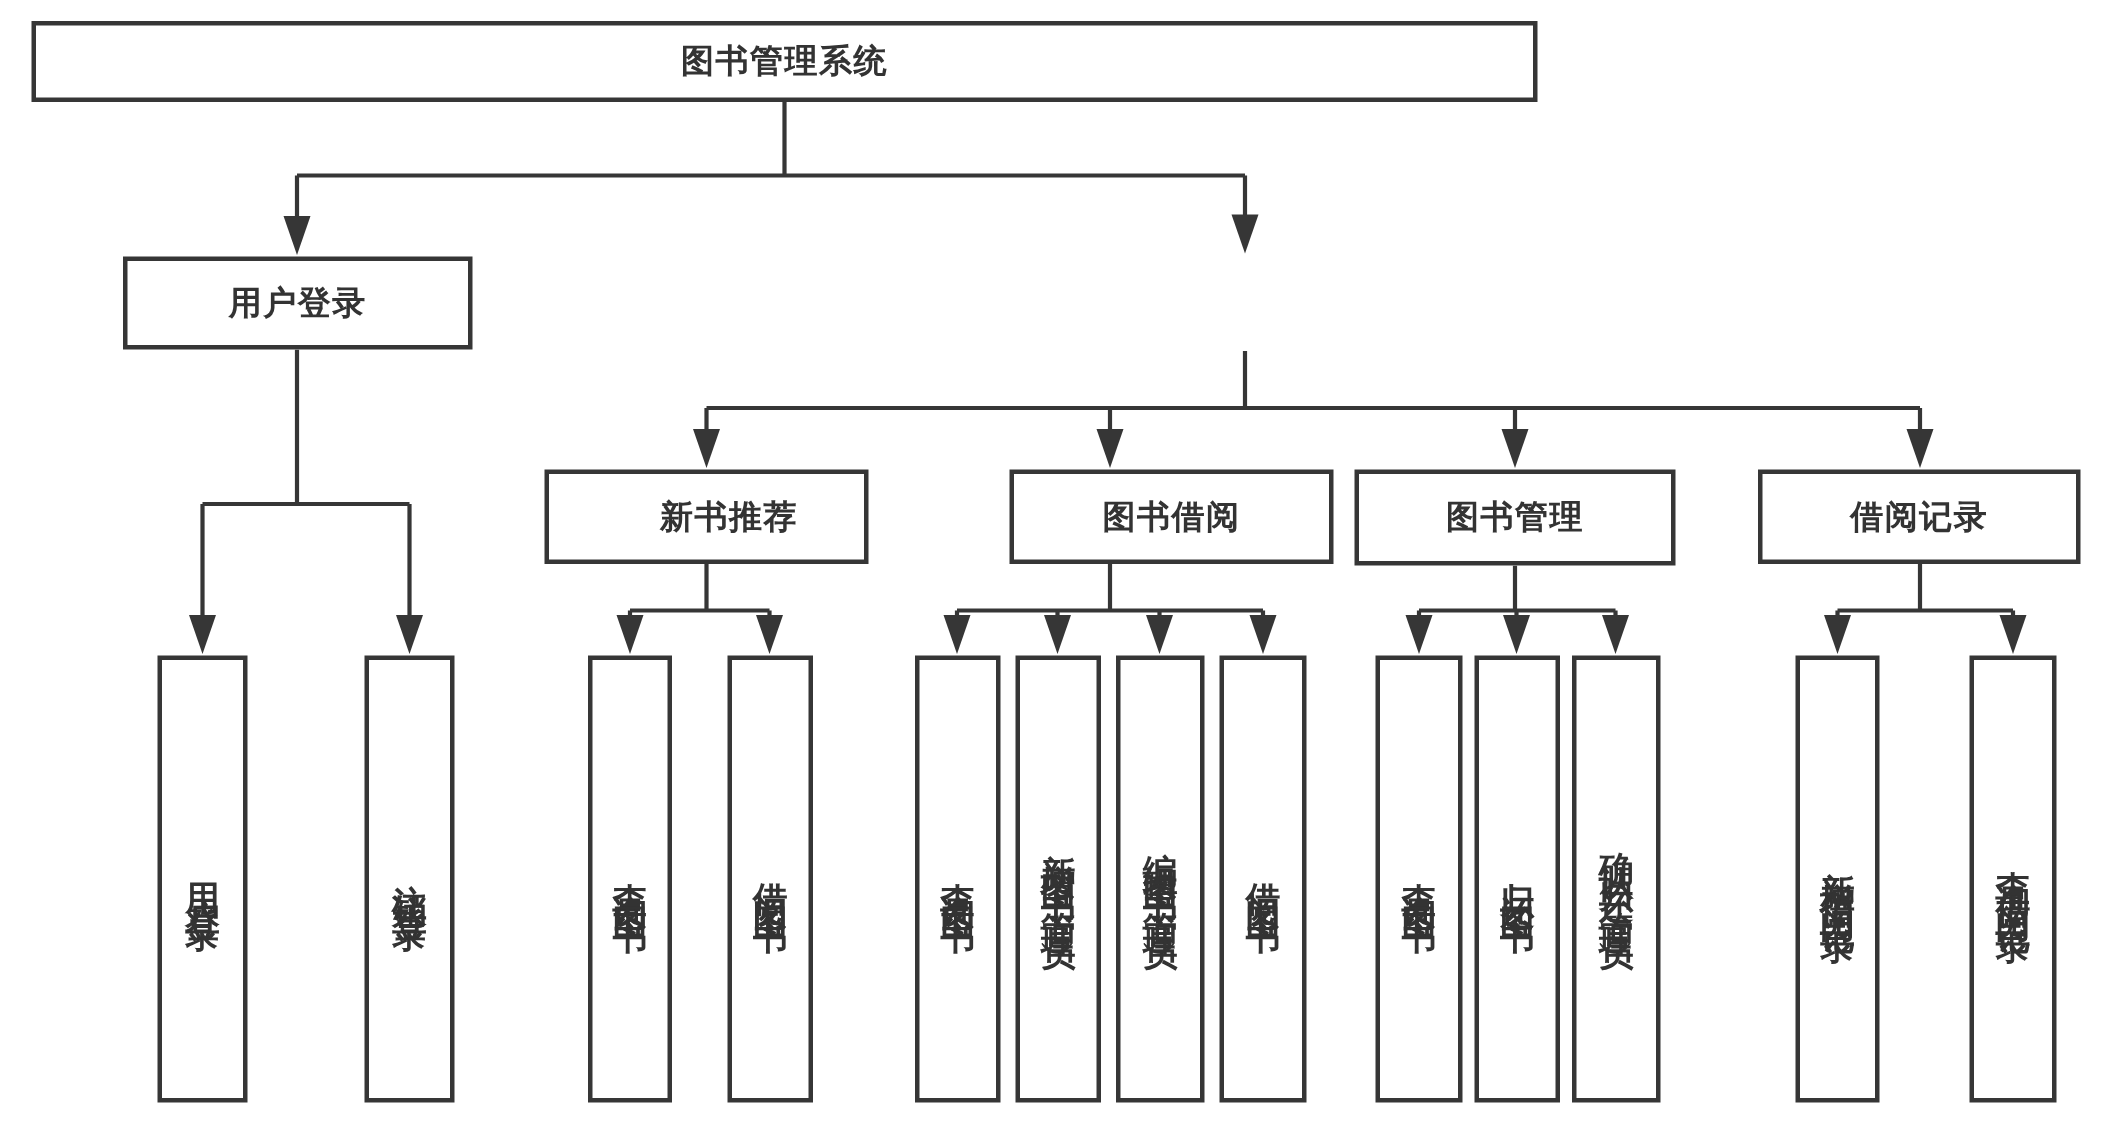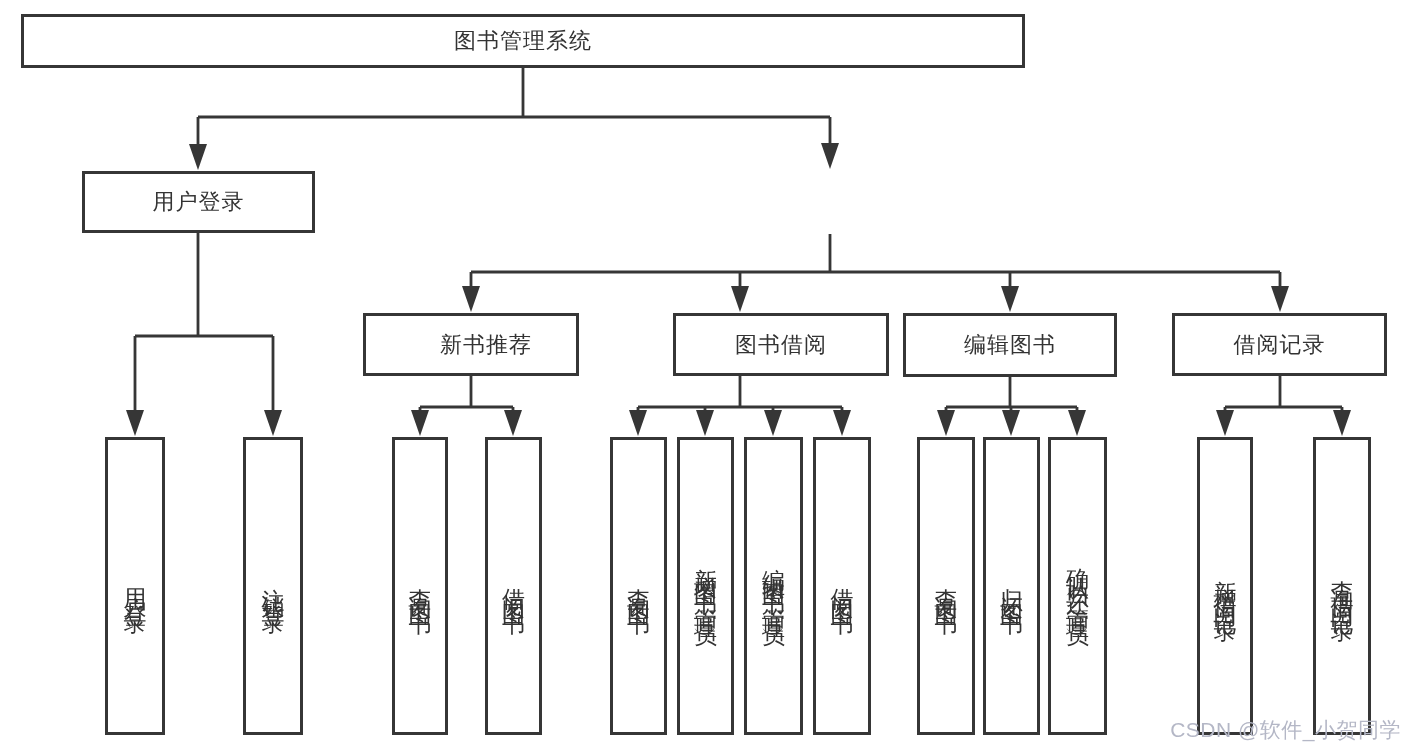--- a/index.html
+++ b/index.html
@@ -28,20 +28,21 @@
     box-sizing: border-box;
     border: 3px solid #363636;
     background: #ffffff;
     display: flex;
     align-items: center;
     justify-content: center;
     color: #333333;
     font-size: 22px;
     line-height: 1;
     text-align: left;
+    font-weight: bold;
   }
   .hbox {
     letter-spacing: 1px;
   }
   .vbox {
     writing-mode: vertical-rl;
     text-orientation: mixed;
     letter-spacing: 8px;
     font-size: 23px;
     padding: 6px 0;
@@ -108,36 +109,35 @@
       <polygon points="1333,410 1351,410 1342,436"></polygon>
     </g>
   </svg>
 
   <div class="box hbox" style="left:21px; top:14px; width:1004px; height:54px;">图书管理系统</div>
 
   <div class="box hbox" style="left:82px; top:171px; width:233px; height:62px;">用户登录</div>
 
   <div class="box hbox" style="left:363px; top:313px; width:216px; height:63px;padding-left:30px;">新书推荐</div>
   <div class="box hbox" style="left:632px; top:313px; width:216px; height:63px;margin-left:41px;">图书借阅</div>
-  <div class="box hbox" style="left:903px; top:313px; width:214px; height:64px;">编辑图书</div>
+  <div class="box hbox" style="left:903px; top:313px; width:214px; height:64px;">图书管理</div>
   <div class="box hbox" style="left:1172px; top:313px; width:215px; height:63px;">借阅记录</div>
 
   <div class="box vbox" style="left:105px; top:437px; width:60px; height:298px;">用户登录</div>
   <div class="box vbox" style="left:243px; top:437px; width:60px; height:298px;">注销登录</div>
 
   <div class="box vbox" style="left:392px; top:437px; width:56px; height:298px;">查询图书</div>
   <div class="box vbox" style="left:485px; top:437px; width:57px; height:298px;">借阅图书</div>
 
   <div class="box vbox" style="left:610px; top:437px; width:57px; height:298px;">查询图书</div>
   <div class="box vbox" style="left:677px; top:437px; width:57px; height:298px;">新增图书（管理员）</div>
   <div class="box vbox" style="left:744px; top:437px; width:59px; height:298px;">编辑图书（管理员）</div>
   <div class="box vbox" style="left:813px; top:437px; width:58px; height:298px;">借阅图书</div>
 
   <div class="box vbox" style="left:917px; top:437px; width:58px; height:298px;">查询图书</div>
   <div class="box vbox" style="left:983px; top:437px; width:57px; height:298px;">归还图书</div>
   <div class="box vbox" style="left:1048px; top:437px; width:59px; height:298px;">确认归还（管理员）</div>
 
   <div class="box vbox" style="left:1197px; top:437px; width:56px; height:298px;">新增借阅记录</div>
   <div class="box vbox" style="left:1313px; top:437px; width:58px; height:298px;">查询借阅记录</div>
 
-  <div class="watermark">CSDN @软件_小贺同学</div>
 
 </div>
 
 </body></html>

